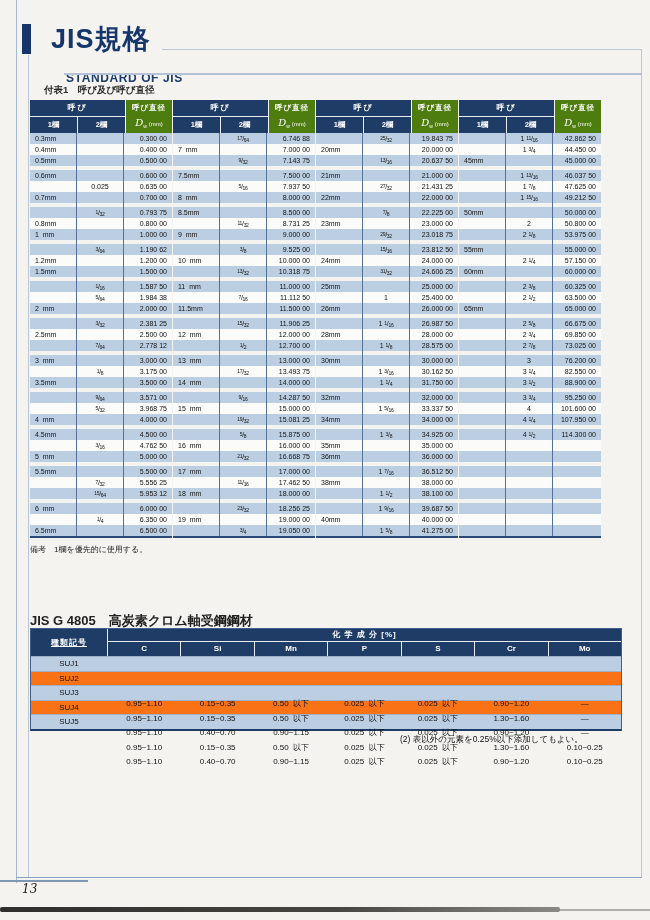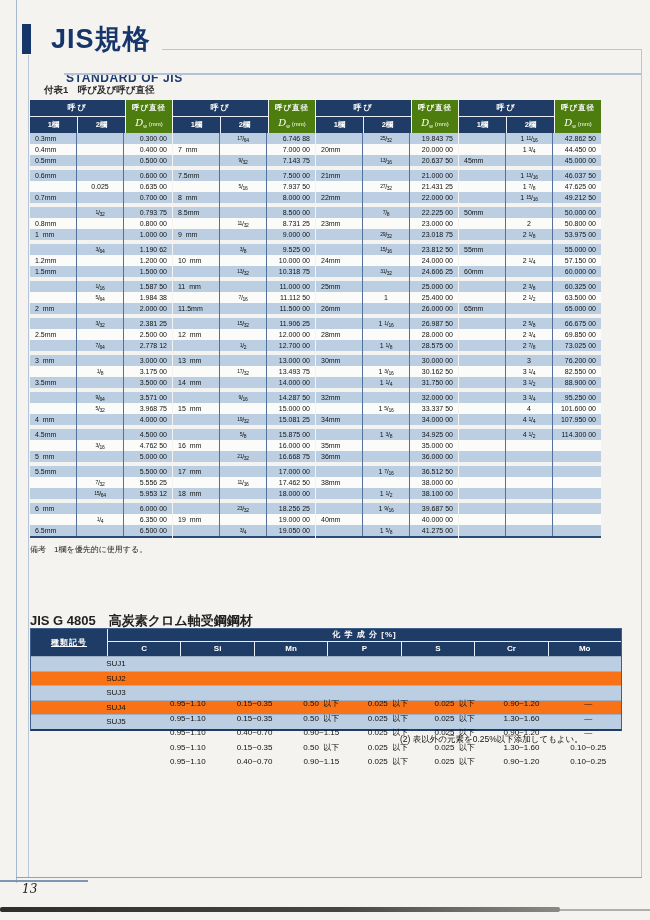--- a/index.html
+++ b/index.html
@@ -63,21 +63,21 @@
   .ct-type{width:76px;display:flex;align-items:center;justify-content:center;
            font-size:8px;font-weight:bold;letter-spacing:1px;text-decoration:underline;}
   .ct-right{flex:1;}
   .ct-comp{height:12px;line-height:12px;text-align:center;font-size:8px;font-weight:bold;
            border-left:1px solid #e8edf4;border-bottom:1px solid #e8edf4;letter-spacing:1px;white-space:pre;}
   .ct-els{display:flex;height:14px;}
   .ct-el{flex:1;text-align:center;font-size:8px;font-weight:bold;line-height:14px;border-left:1px solid #e8edf4;}
   .ct-row{display:flex;height:13.5px;border-top:1px solid #9db0c8;}
   .ct-row.b{background:#bccfe2;}
   .ct-row.w{background:#f97316;}
-  .ct-grade{width:76px;text-align:center;font-size:8px;line-height:13.5px;padding-left:47px;}
+  .ct-grade{width:76px;text-align:center;font-size:8px;line-height:13.5px;}
   .ct-val{flex:1;text-align:center;font-size:8px;line-height:13.5px;border-left:1px solid #7e97b8;white-space:pre;margin-top:40px;}
   .notes-left{left:30px;top:734px;font-size:8.5px;line-height:13px;color:#111;white-space:pre;}
   .notes-left .ind{margin-left:34px;}
   .note-right{left:400px;top:734px;font-size:8.5px;color:#111;white-space:pre;}
   .pagenum{left:22px;top:882px;font-family:"DejaVu Serif",serif;font-style:italic;font-size:12px;color:#222;}
 </style>
 </head>
 <body>
 
 <div class="page">

